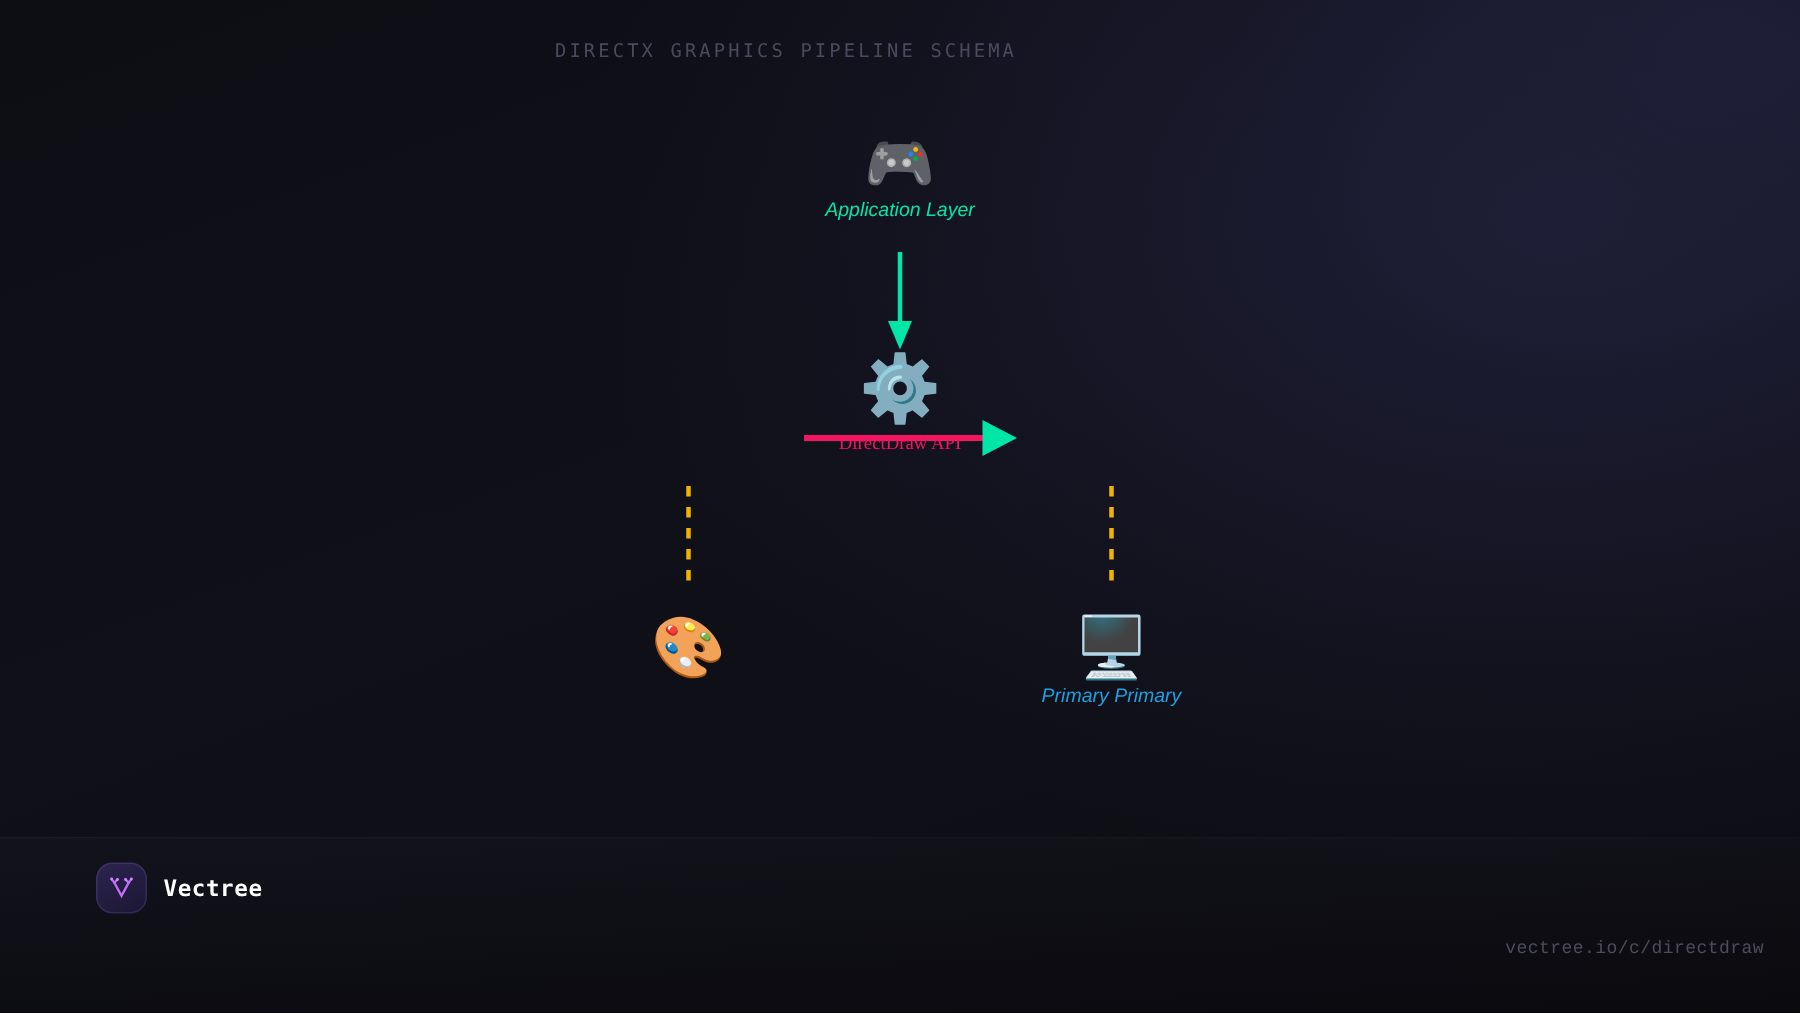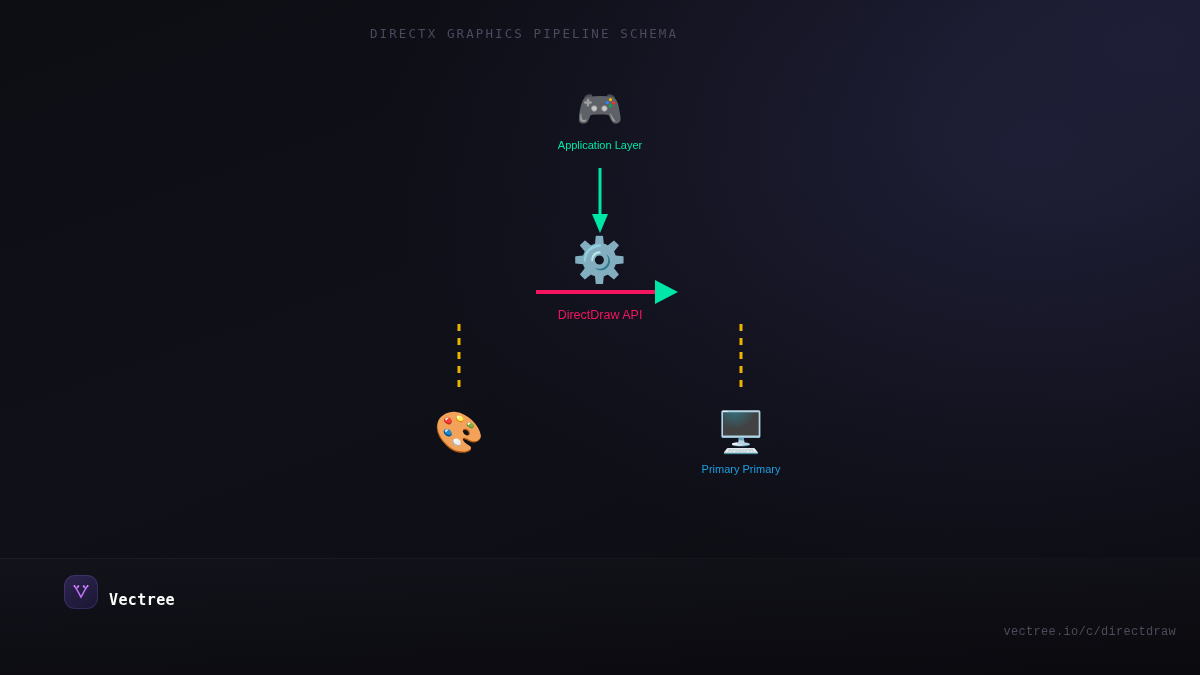--- a/index.html
+++ b/index.html
@@ -48,23 +48,24 @@
     width: 260px;
   }
   .node .glyph {
     font-family: "DejaVu Sans", sans-serif;
     line-height: 1;
     display: block;
     user-select: none;
   }
   .node .node-label {
     display: block;
-    margin-top: 11px;
-    font-size: 11px;
+    margin-top: 4px;
+    font-size: 13px;
     white-space: nowrap;
+    font-style: italic;
   }
 
   
   .edges {
     position: absolute;
     inset: 0;
     width: 1200px;
     height: 675px;
     pointer-events: none;
   }
@@ -91,21 +92,21 @@
     top: 559px;
     width: 1200px;
     height: 116px;
     background: linear-gradient(180deg, rgba(255,255,255,0.012) 0%, rgba(0,0,0,0.18) 100%);
   }
   .brand-row {
     position: absolute;
     left: 24px;
     top: 575px;
     display: flex;
-    align-items: flex-end;
+    align-items: center;
     gap: 11px;
     padding-left: 40px;
   }
   .brand-logo {
     width: 34px;
     height: 34px;
     border-radius: 11px;
     background: linear-gradient(150deg, #2d2550 0%, #241d42 50%, #1b1733 100%);
     box-shadow: inset 0 0 0 1px rgba(160,120,230,0.18);
     display: flex;
@@ -162,21 +163,21 @@
 
       <g>
         <line x1="459" y1="324" x2="459" y2="392" stroke="#f0b400" stroke-width="3" stroke-dasharray="7 7" stroke-linecap="butt"></line>
       </g>
 
       <g>
         <line x1="741" y1="324" x2="741" y2="392" stroke="#f0b400" stroke-width="3" stroke-dasharray="7 7" stroke-linecap="butt"></line>
       </g>
     </svg>
 
-    <div class="edge-label" style="left:600px; top:308px; color:#f5145f;">DirectDraw API</div>
+    <div class="edge-label" style="left:600px; top:288px; color:#f5145f;font-family:Liberation Serif, serif;">DirectDraw API</div>
 
     <div class="node" style="left:600px; top:90px;">
       <span class="glyph" style="font-size:38px;">🎮</span>
       <span class="node-label" style="color:#00e6a8;">Application Layer</span>
     </div>
 
     <div class="node" style="left:600px; top:238px;">
       <span class="glyph" style="font-size:44px;">⚙️</span>
     </div>
 

